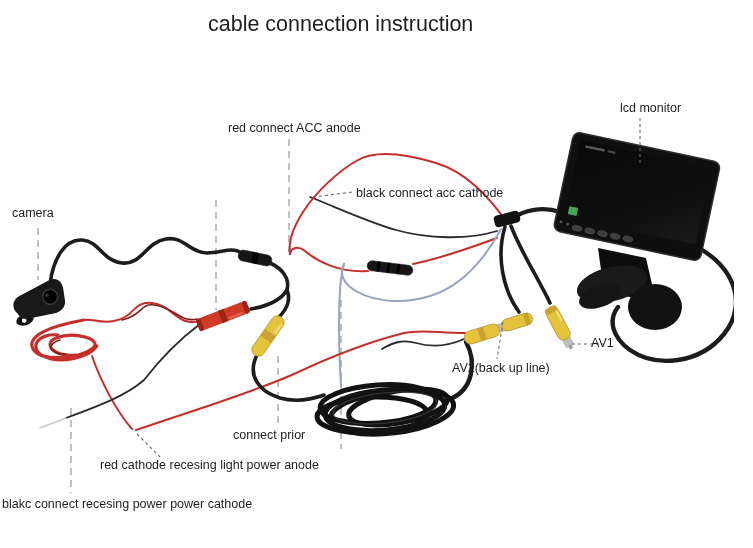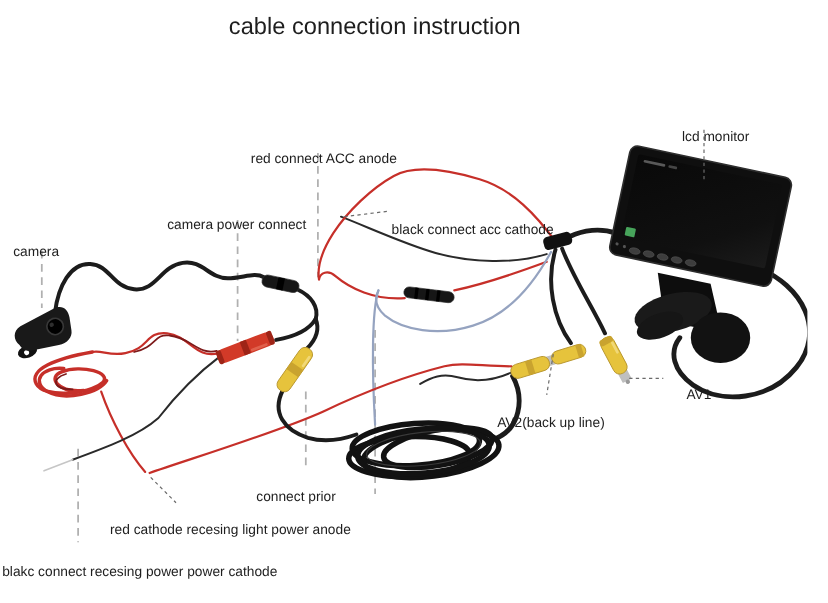--- a/index.html
+++ b/index.html
@@ -8,21 +8,21 @@
     --connector-yellow:#e6c33c; --connector-yellow-dark:#c9a32f;
     --connector-red:#d23a28; --connector-red-dark:#9e2417;
     --leader-gray:#b0b0b0; --leader-dark:#6a6a6a;
     --monitor-body:#0f0f0f; --monitor-edge:#2e2e2e; --sticker-green:#47a45b;
     --silver:#bfbfbf; --text:#1e1e1e; --background:#ffffff;
   }
   html,body{margin:0;padding:0;background:var(--background);}
   #canvas{position:relative;width:734px;height:548px;background:var(--background);
     font-family:"Liberation Sans",sans-serif;overflow:hidden;}
   #art{position:absolute;left:0;top:0;}
-  .lbl{position:absolute;font-size:12.5px;color:var(--text);white-space:nowrap;line-height:1.15;margin-top:16px;}
+  .lbl{position:absolute;font-size:12.5px;color:var(--text);white-space:nowrap;line-height:1.15;}
   .title{position:absolute;left:208px;top:12px;font-size:21.5px;color:var(--text);white-space:nowrap;}
   
   .wire{fill:none;stroke:var(--wire-black);stroke-width:3.6;stroke-linecap:round;}
   .wire-med{fill:none;stroke:var(--wire-black);stroke-width:4.4;stroke-linecap:round;}
   .thin{fill:none;stroke:var(--wire-thin-black);stroke-width:1.8;stroke-linecap:round;}
   .red{fill:none;stroke:var(--wire-red);stroke-width:2;stroke-linecap:round;}
   .red-thick{fill:none;stroke:var(--wire-red);stroke-width:3.1;stroke-linecap:round;}
   .dark-red{fill:none;stroke:var(--wire-dark-red);stroke-width:1.6;stroke-linecap:round;}
   .blue{fill:none;stroke:var(--wire-blue);stroke-width:2;stroke-linecap:round;}
   .tip{fill:none;stroke:var(--wire-tip);stroke-width:1.5;stroke-linecap:round;}
@@ -198,22 +198,21 @@
       <path class="leader-d" d="M 313,197 L 353,192"></path>
       <path class="leader-d" d="M 640,118 L 640,166"></path>
       <path class="leader-d" d="M 572,344 L 603,344"></path>
       <path class="leader-d" d="M 503,322 L 497,359"></path>
       <path class="leader-d" d="M 137,434 L 160,457"></path>
     </g>
   </svg>
 
   <div class="title">cable connection instruction</div>
   <div class="lbl" style="left:12px;top:206px">camera</div>
-  <div class="lbl" style="left:152px;top:181px">camera power connect</div>
   <div class="lbl" style="left:356px;top:186px">black connect acc cathode</div>
   <div class="lbl" style="left:228px;top:121px">red connect ACC anode</div>
   <div class="lbl" style="left:620px;top:101px">lcd monitor</div>
-  <div class="lbl" style="left:624px;top:336px">AV1</div>
+  <div class="lbl" style="left:591px;top:336px">AV1</div>
   <div class="lbl" style="left:452px;top:361px">AV2(back up line)</div>
   <div class="lbl" style="left:233px;top:428px">connect prior</div>
   <div class="lbl" style="left:100px;top:458px">red cathode recesing light power anode</div>
   <div class="lbl" style="left:2px;top:497px">blakc connect recesing power power cathode</div>
 </div>
 
 </body></html>

